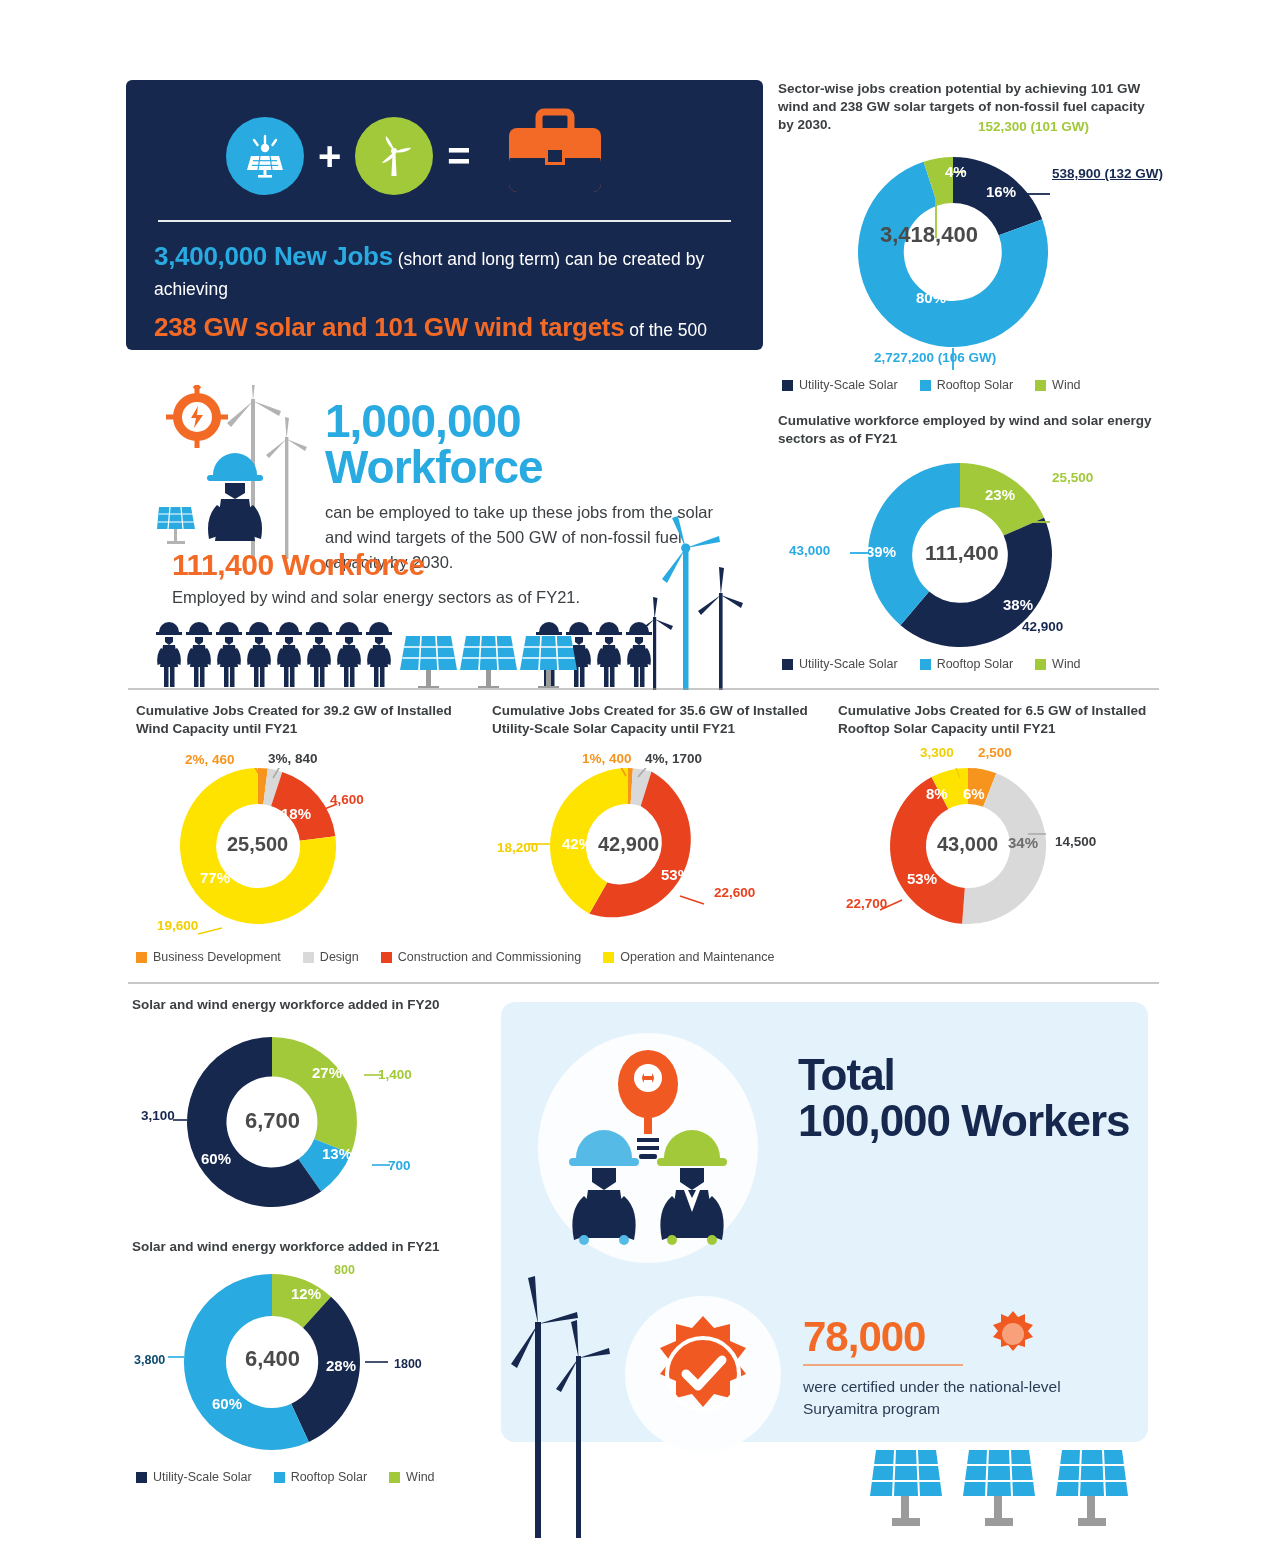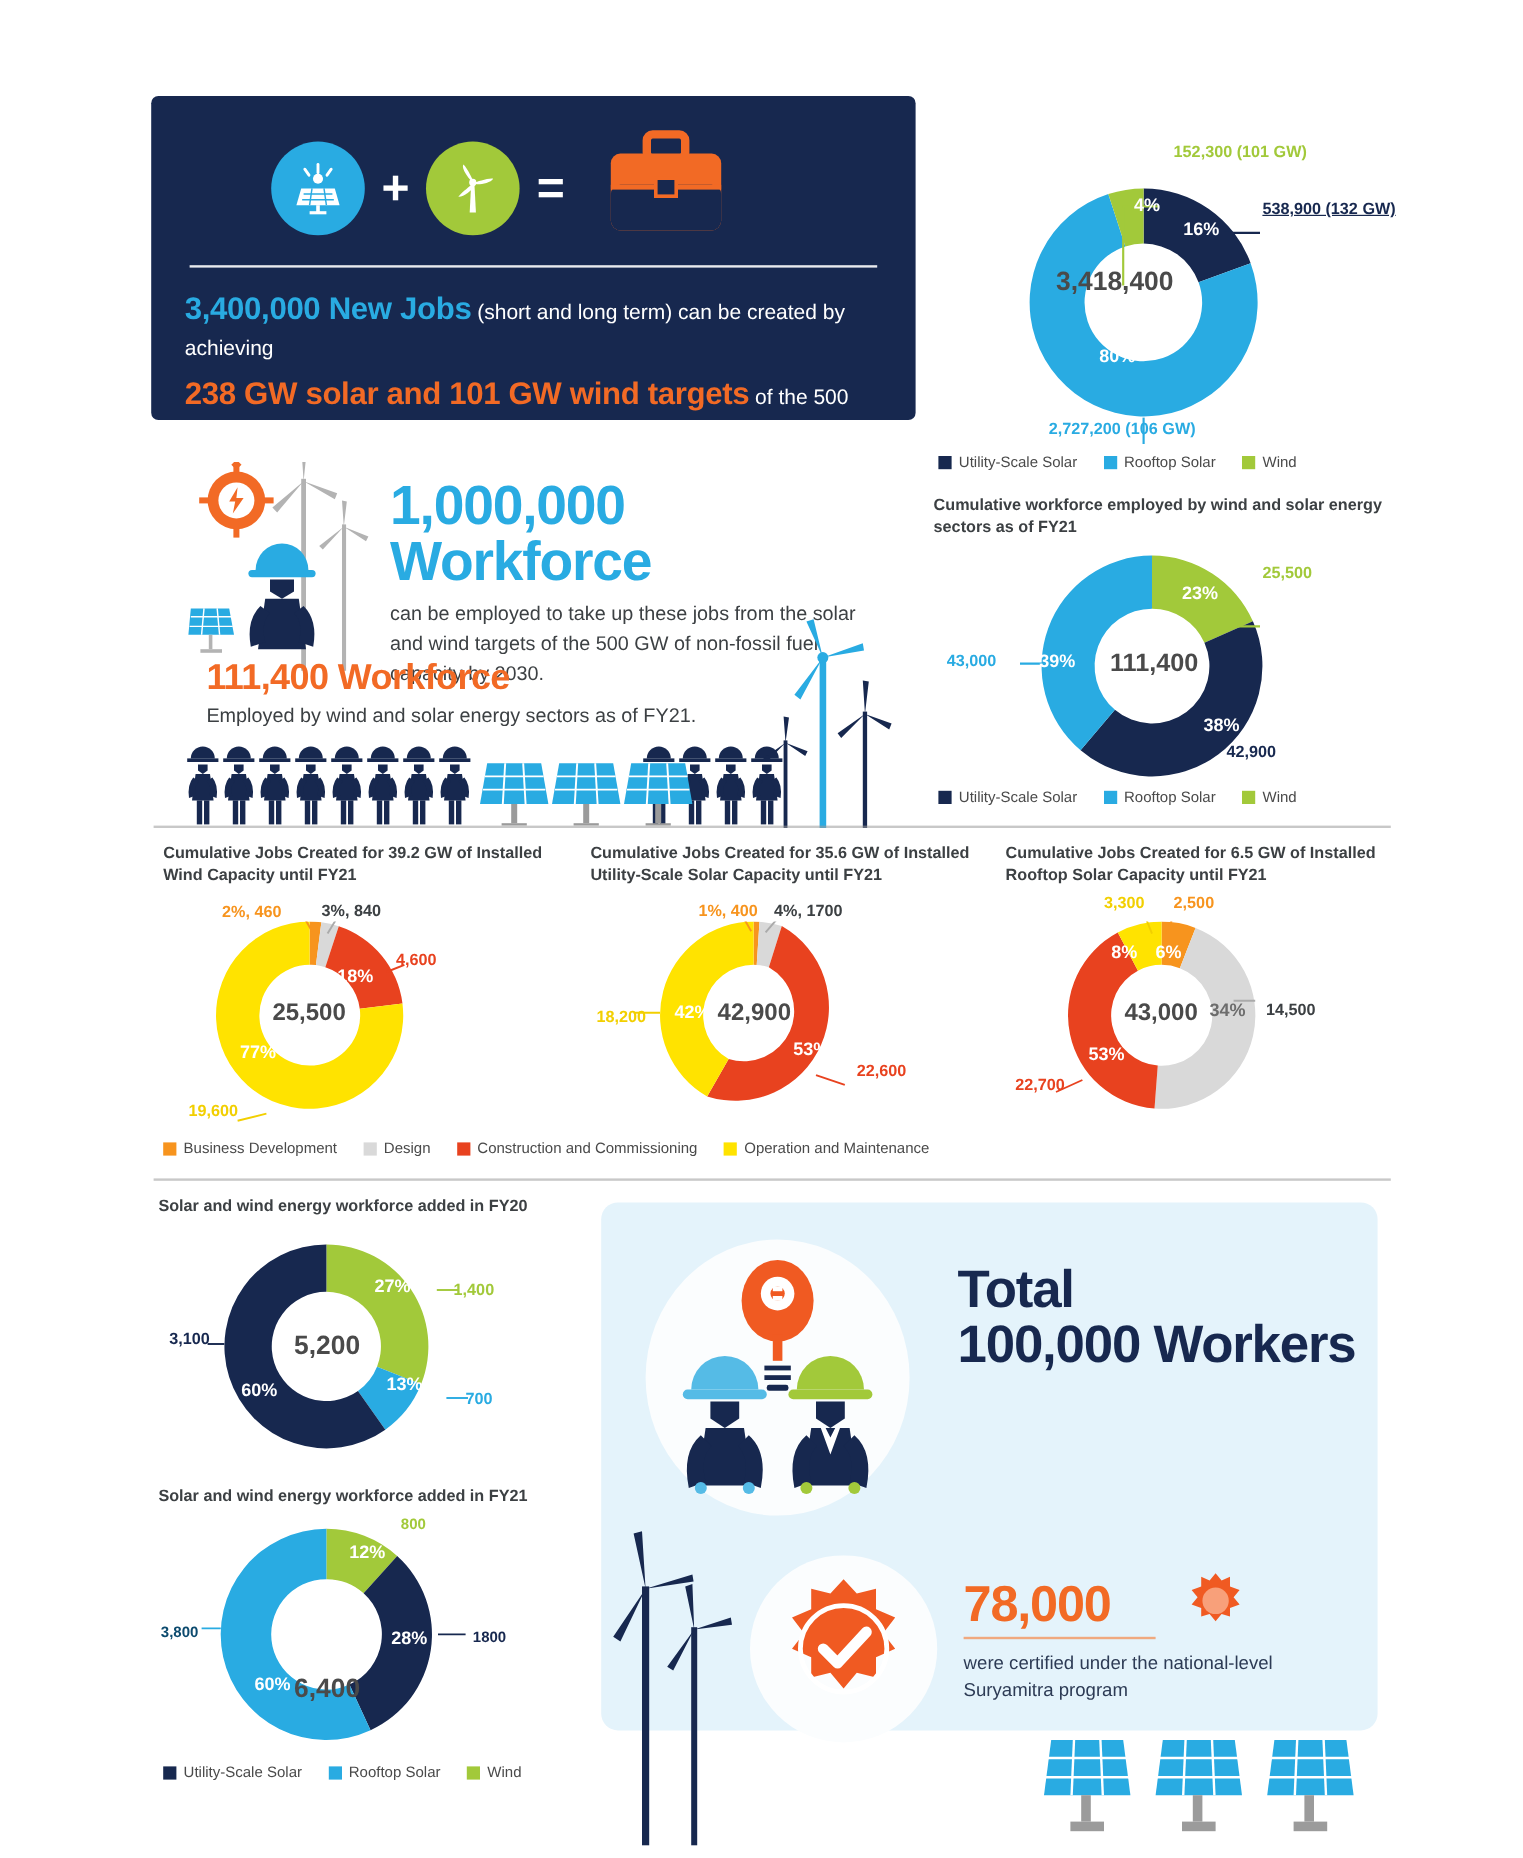--- a/index.html
+++ b/index.html
@@ -116,20 +116,23 @@
 
     <div class="hero-rule"></div>
 
     <div class="hero-text">
       <div><span class="big-blue">3,400,000 New Jobs</span><span> (short and long term) can be created by achieving</span></div>
       <div style="margin-top:4px;"><span class="big-org">238 GW solar and 101 GW wind targets</span><span> of the 500 GW non-fossil fuel</span></div>
       <div style="margin-top:4px;">electricity generation capacity by 2030.</div>
     </div>
   </div>
 
+  <div style="position:absolute; left:778px; top:80px; width:380px;">
+    <div class="sec-title">Sector-wise jobs creation potential by achieving 101 GW wind and 238 GW solar targets of non-fossil fuel capacity by 2030.</div>
+  </div>
   <div style="position:absolute; left:778px; top:120px; width:380px; height:250px;">
     <svg width="380" height="250" viewBox="0 0 380 250">
       <g transform="translate(175,132)">
 
         <path d="M 0 -95 A 95 95 0 0 1 89.2 -32.7 L 45.8 -16.8 A 49 49 0 0 0 0 -49 Z" fill="#17284f"></path>
         <path d="M 89.2 -32.7 A 95 95 0 1 1 -29.4 -90.3 L -15.2 -46.6 A 49 49 0 1 0 45.8 -16.8 Z" fill="#29abe2"></path>
         <path d="M -29.4 -90.3 A 95 95 0 0 1 0 -95 L 0 -49 A 49 49 0 0 0 -15.2 -46.6 Z" fill="#a2c93a"></path>
       </g>
       <g stroke="#a2c93a" stroke-width="1.8" fill="none">
           <path d="M 158 118 L 158 52 L 188 52"></path>
@@ -463,21 +466,21 @@
   <div style="position:absolute; left:160px; top:1025px; width:290px; height:190px;">
     <svg width="290" height="190" viewBox="0 0 290 190">
       <g transform="translate(112,97)">
 
         <path d="M 0 -85 A 85 85 0 0 1 78.9 31.6 L 42.2 16.9 A 45.5 45.5 0 0 0 0 -45.5 Z" fill="#a2c93a"></path>
         <path d="M 78.9 31.6 A 85 85 0 0 1 49.1 69.4 L 26.3 37.1 A 45.5 45.5 0 0 0 42.2 16.9 Z" fill="#29abe2"></path>
         <path d="M 49.1 69.4 A 85 85 0 1 1 0 -85 L 0 -45.5 A 45.5 45.5 0 1 0 26.3 37.1 Z" fill="#17284f"></path>
       </g>
     </svg>
   </div>
-  <div class="centerval" style="left:245px; top:1108px; font-size:22px;">5,200</div>
+  <div class="centerval" style="left:245px; top:1108px; font-size:22px;">6,700</div>
   <div class="pctlabel" style="left:201px; top:1150px;">60%</div>
   <div class="pctlabel" style="left:322px; top:1145px;">13%</div>
   <div class="pctlabel" style="left:312px; top:1064px;">27%</div>
   <div class="dlabel" style="left:141px; top:1108px; color:#17284f;">3,100</div>
   <div class="dlabel" style="left:388px; top:1158px; color:#29abe2;">700</div>
   <div class="dlabel" style="left:378px; top:1067px; color:#a2c93a;">1,400</div>
   <svg style="position:absolute;left:160px;top:1025px;" width="290" height="190">
     <g stroke-width="1.6" fill="none">
       <path d="M27 95 L13 95" stroke="#17284f"></path>
       <path d="M212 140 L230 140" stroke="#29abe2"></path>
@@ -491,21 +494,21 @@
   <div style="position:absolute; left:160px; top:1262px; width:290px; height:200px;">
     <svg width="290" height="200" viewBox="0 0 290 200">
       <g transform="translate(112,100)">
 
         <path d="M 0 -88 A 88 88 0 0 1 59.0 -65.3 L 31.0 -34.3 A 46 46 0 0 0 0 -46 Z" fill="#a2c93a"></path>
         <path d="M 59.0 -65.3 A 88 88 0 0 1 36.8 79.9 L 19.2 41.8 A 46 46 0 0 0 31.0 -34.3 Z" fill="#17284f"></path>
         <path d="M 36.8 79.9 A 88 88 0 1 1 0 -88 L 0 -46 A 46 46 0 1 0 19.2 41.8 Z" fill="#29abe2"></path>
       </g>
     </svg>
   </div>
-  <div class="centerval" style="left:245px; top:1394px; font-size:22px;">6,400</div>
+  <div class="centerval" style="left:245px; top:1346px; font-size:22px;">6,400</div>
   <div class="pctlabel" style="left:326px; top:1357px;">28%</div>
   <div class="pctlabel" style="left:212px; top:1395px;">60%</div>
   <div class="pctlabel" style="left:291px; top:1285px;">12%</div>
   <div class="dlabel" style="left:394px; top:1357px; color:#17284f; font-size:12.5px;">1800</div>
   <div class="dlabel" style="left:134px; top:1353px; color:#0c4a6e; font-size:12.5px;">3,800</div>
   <div class="dlabel" style="left:334px; top:1263px; color:#a2c93a; font-size:12.5px;">800</div>
   <svg style="position:absolute;left:160px;top:1262px;" width="290" height="200">
     <g stroke-width="1.6" fill="none">
       <path d="M205 100 L228 100" stroke="#17284f"></path>
       <path d="M24 95 L8 95" stroke="#29abe2"></path>

